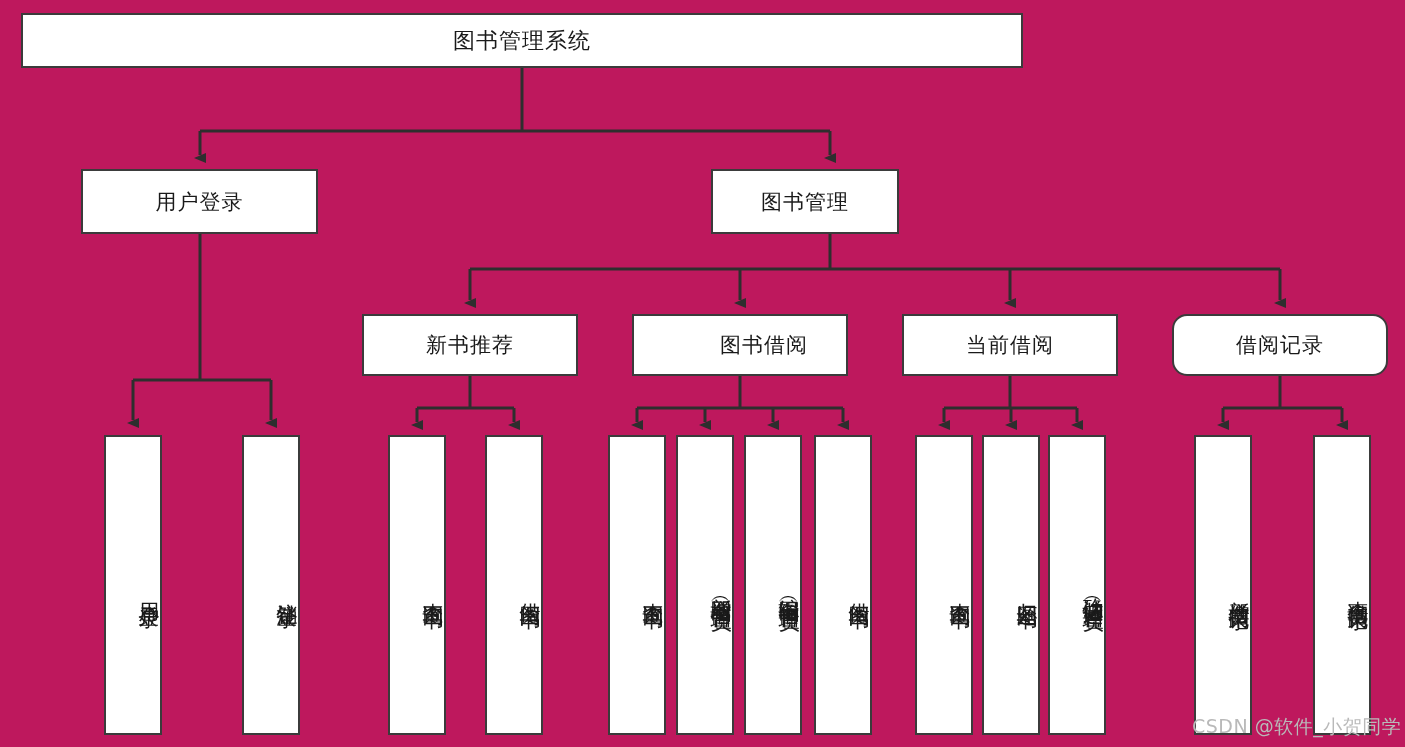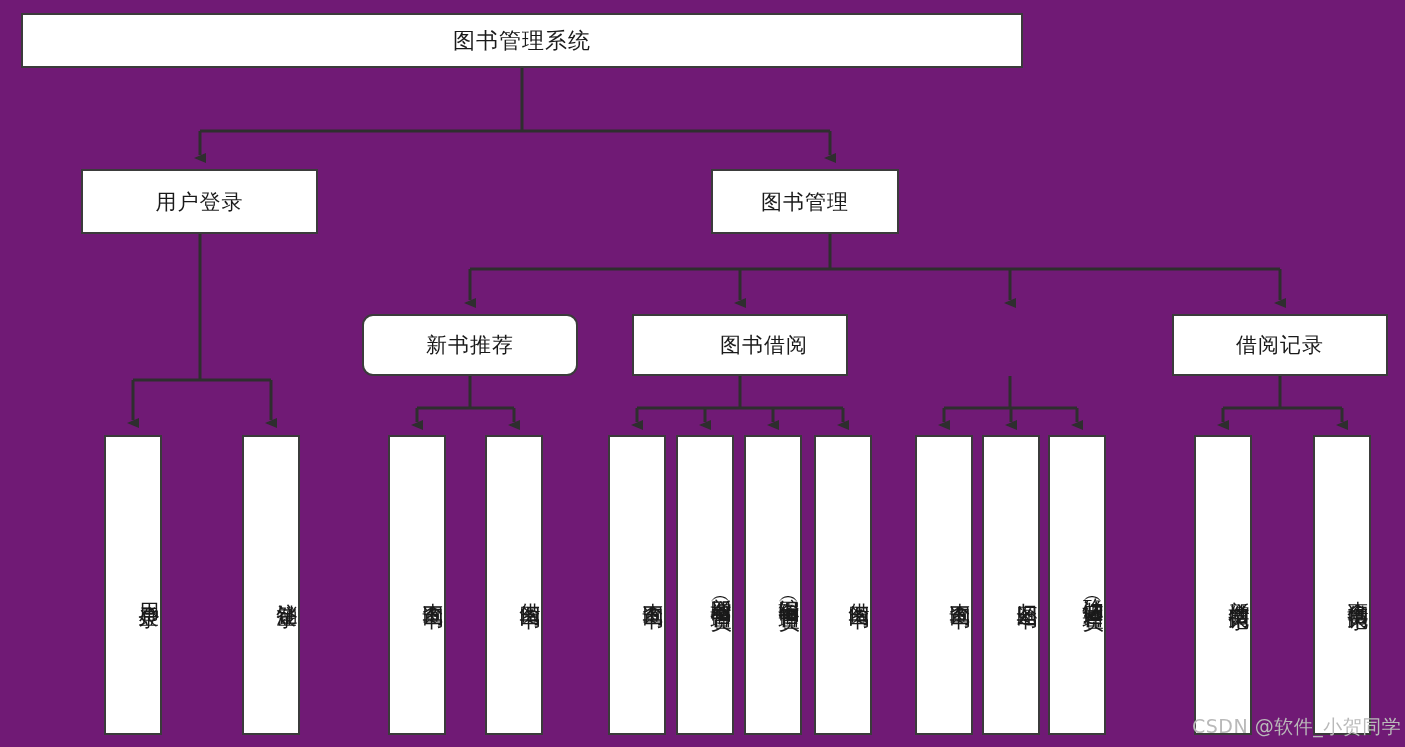--- a/index.html
+++ b/index.html
@@ -8,21 +8,21 @@
     padding: 0;
     background: #ffffff;
   }
   body {
     font-family: "DejaVu Sans", "Liberation Sans", sans-serif;
   }
   #diagram-root {
     position: relative;
     width: 1405px;
     height: 747px;
-    background: #701a75;
+    background: #be185d;
     overflow: hidden;
   }
   #edge-layer {
     position: absolute;
     left: 0;
     top: 0;
     width: 1405px;
     height: 747px;
   }
   .node {
@@ -122,26 +122,27 @@
       <path d="M1342,408 L1342,422" marker-end="url(#arrow)"></path>
     </g>
   </svg>
 
   <div class="node node-h node-root" style="left:21px; top:13px; width:1002px; height:55px;">图书管理系统</div>
 
   <div class="node node-h" style="left:81px; top:169px; width:237px; height:65px;">用户登录</div>
 
   <div class="node node-h" style="left:711px; top:169px; width:188px; height:65px;">图书管理</div>
 
-  <div class="node node-h" style="left:362px; top:314px; width:216px; height:62px;border-radius:11px;">新书推荐</div>
+  <div class="node node-h" style="left:362px; top:314px; width:216px; height:62px;">新书推荐</div>
 
   <div class="node node-h" style="left:632px; top:314px; width:216px; height:62px;padding-left:48px;">图书借阅</div>
 
+  <div class="node node-h" style="left:902px; top:314px; width:216px; height:62px;">当前借阅</div>
 
-  <div class="node node-h" style="left:1172px; top:314px; width:216px; height:62px;">借阅记录</div>
+  <div class="node node-h" style="left:1172px; top:314px; width:216px; height:62px;border-radius:15px;">借阅记录</div>
 
   <div class="node node-v" style="left:104px; top:435px; width:58px; height:300px;">用户登录</div>
 
   <div class="node node-v" style="left:242px; top:435px; width:58px; height:300px;">注销登录</div>
 
   <div class="node node-v" style="left:388px; top:435px; width:58px; height:300px;">查询图书</div>
 
   <div class="node node-v" style="left:485px; top:435px; width:58px; height:300px;">借阅图书</div>
 
   <div class="node node-v" style="left:608px; top:435px; width:58px; height:300px;">查询图书</div>

